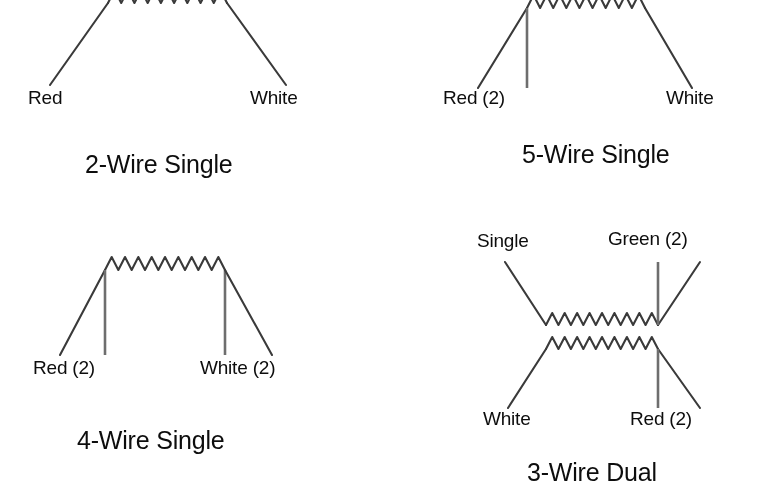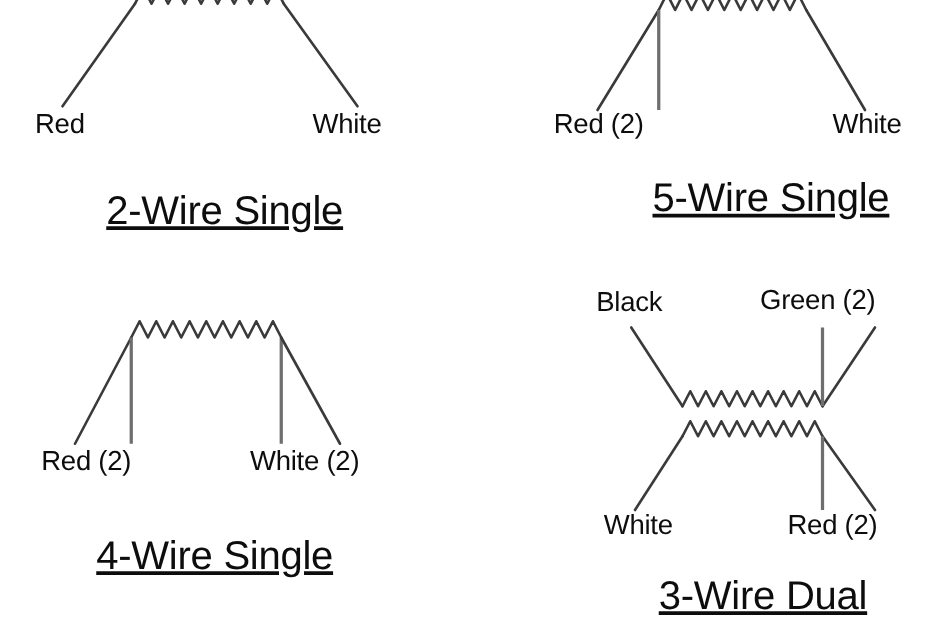--- a/index.html
+++ b/index.html
@@ -30,36 +30,35 @@
     stroke-linejoin: round;
   }
   .lead-vertical {
     fill: none;
     stroke: #6e6e6e;
     stroke-width: 2.6;
     stroke-linecap: butt;
   }
   .wire-label {
     position: absolute;
-    font-size: 22px;
+    font-size: 19px;
     font-weight: 400;
     color: #0d0d0d;
     white-space: nowrap;
     letter-spacing: -0.2px;
     line-height: 1;
   }
   .diagram-caption {
     position: absolute;
-    font-size: 32px;
+    font-size: 25px;
     font-weight: 400;
     color: #0d0d0d;
     white-space: nowrap;
     letter-spacing: -0.2px;
     line-height: 1;
-    text-decoration: underline;
   }
 </style>
 </head>
 <body>
 
 <div id="figure">
   <svg id="wiring-svg" viewBox="0 0 761 499" xmlns="http://www.w3.org/2000/svg">
       <path d="M 108 3 L 114.61 -10.00 L 121.22 3 L 127.83 -10.00 L 134.44 3 L 141.06 -10.00 L 147.67 3 L 154.28 -10.00 L 160.89 3 L 167.50 -10.00 L 174.11 3 L 180.72 -10.00 L 187.33 3 L 193.94 -10.00 L 200.56 3 L 207.17 -10.00 L 213.78 3 L 220.39 -10.00 L 227.00 3" class="resistor"></path>
       <path d="M 108 3 L 50 85" class="lead"></path>
       <path d="M 227 3 L 286 85" class="lead"></path>
@@ -84,19 +83,19 @@
   <div id="label-layer">
       <div class="wire-label" style="left: 28px; top: 88px;">Red</div>
       <div class="wire-label" style="left: 250px; top: 88px;">White</div>
       <div class="diagram-caption" style="left: 85px; top: 152px;">2-Wire Single</div>
       <div class="wire-label" style="left: 443px; top: 88px;">Red (2)</div>
       <div class="wire-label" style="left: 666px; top: 88px;">White</div>
       <div class="diagram-caption" style="left: 522px; top: 142px;">5-Wire Single</div>
       <div class="wire-label" style="left: 33px; top: 358px;">Red (2)</div>
       <div class="wire-label" style="left: 200px; top: 358px;">White (2)</div>
       <div class="diagram-caption" style="left: 77px; top: 428px; text-align: center;">4-Wire Single</div>
-      <div class="wire-label" style="left: 477px; top: 231px;">Black</div>
+      <div class="wire-label" style="left: 477px; top: 231px;">Single</div>
       <div class="wire-label" style="left: 608px; top: 229px;">Green (2)</div>
       <div class="wire-label" style="left: 483px; top: 409px;">White</div>
       <div class="wire-label" style="left: 630px; top: 409px;">Red (2)</div>
       <div class="diagram-caption" style="left: 527px; top: 460px;">3-Wire Dual</div>
     </div>
 </div>
 
 </body></html>

